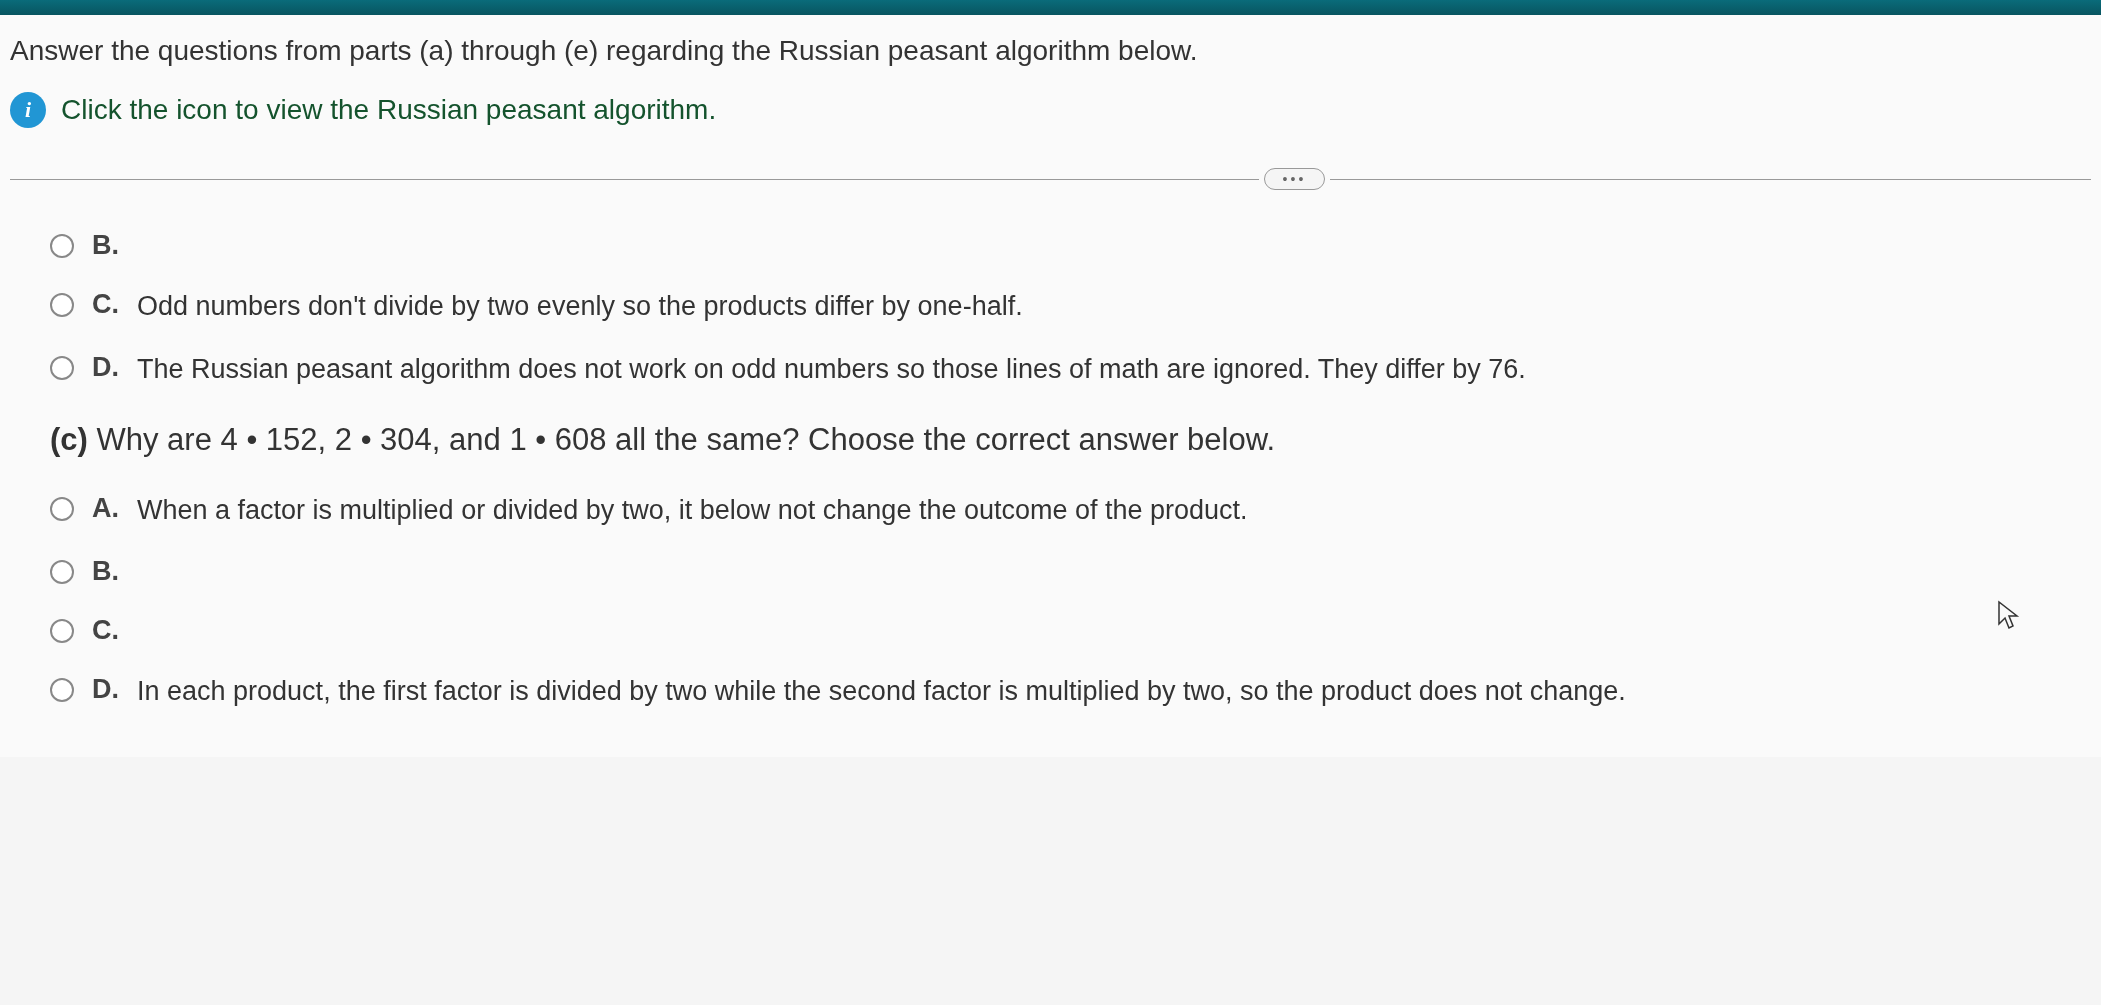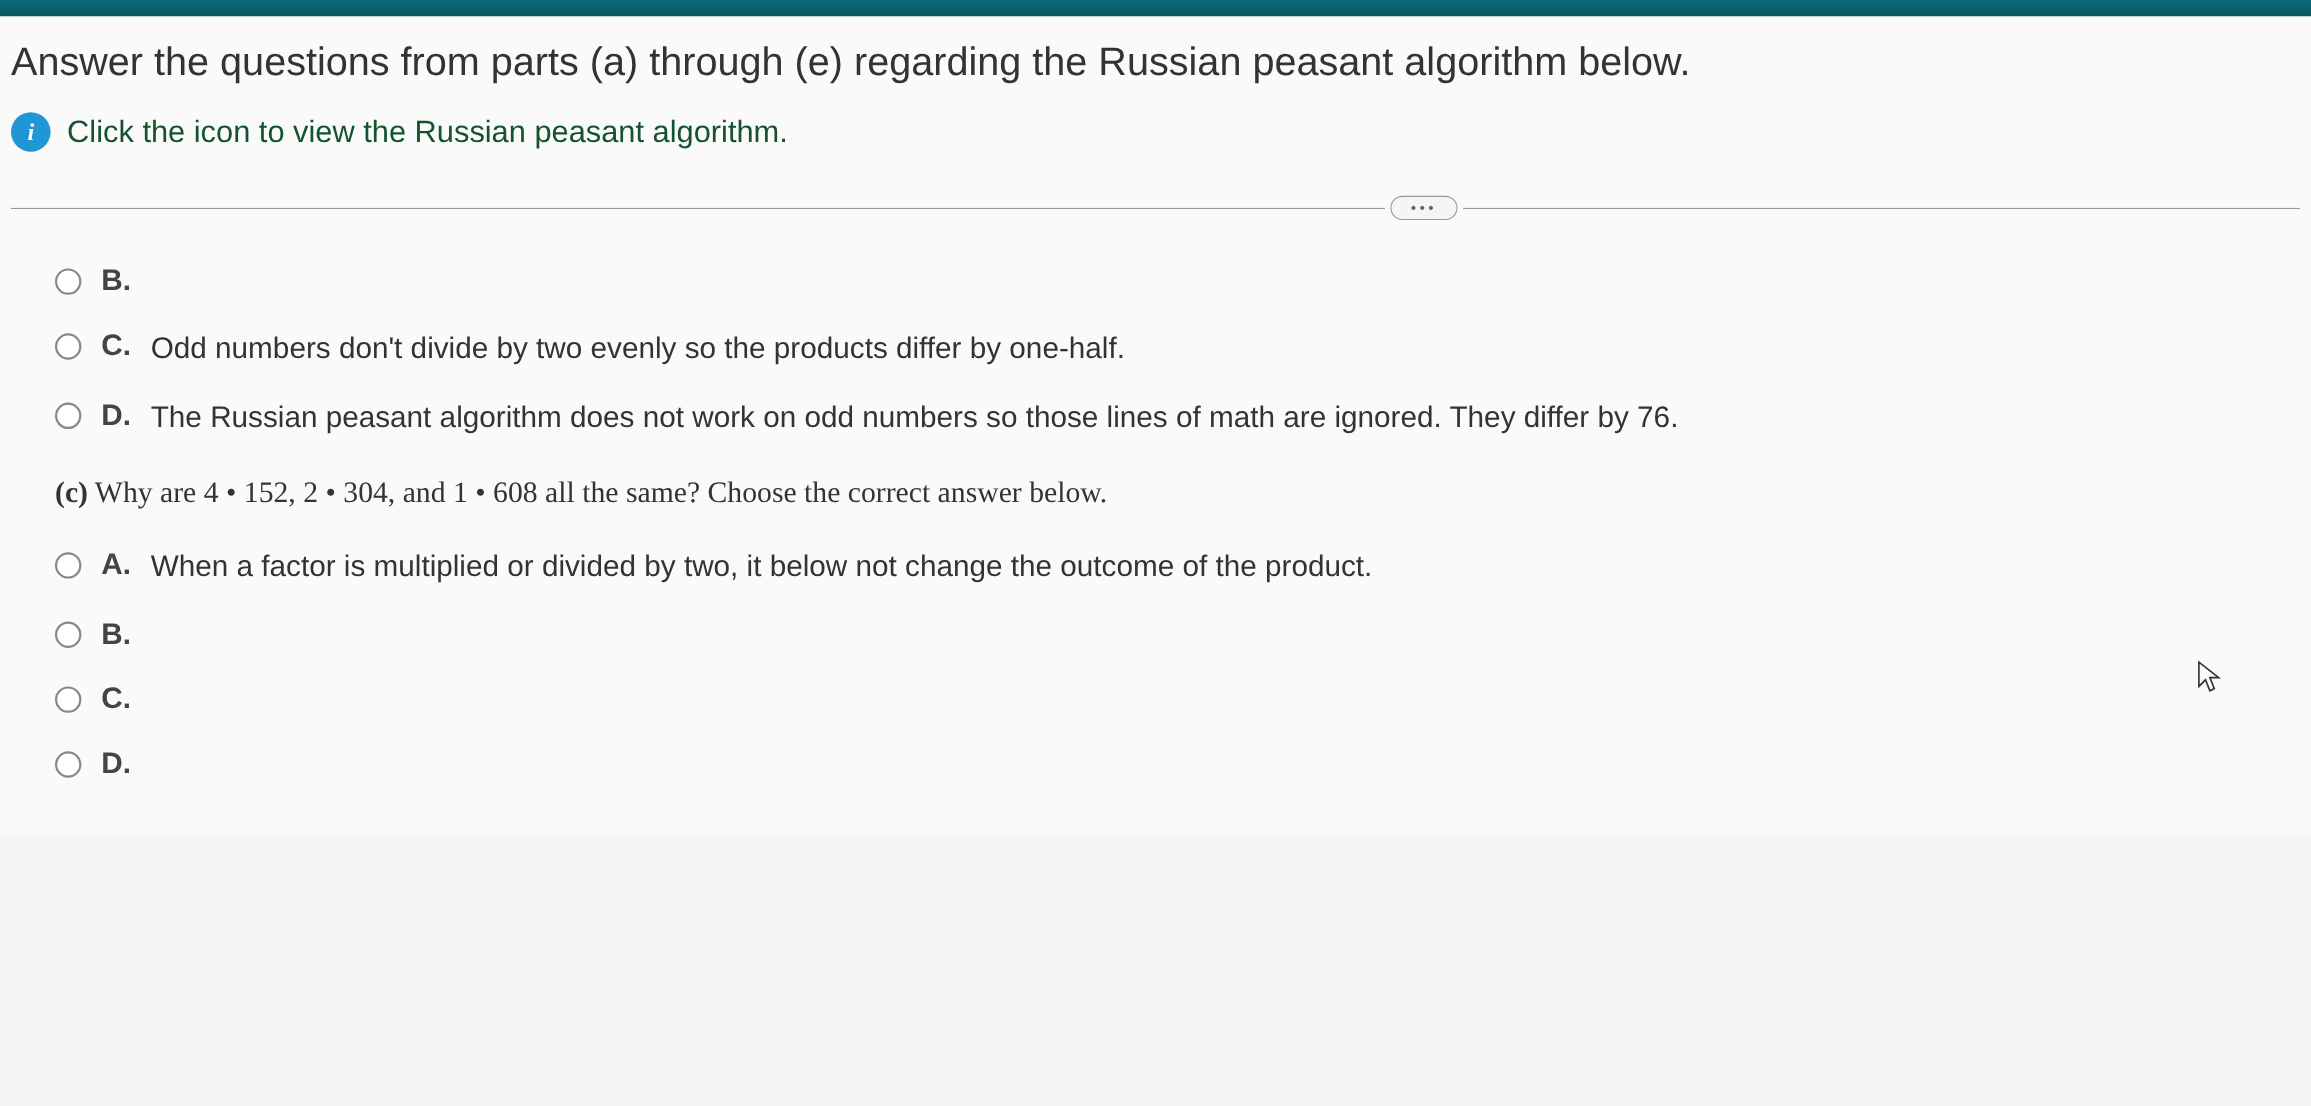--- a/index.html
+++ b/index.html
@@ -15,21 +15,21 @@
     .header-bar {
       background: linear-gradient(to bottom, #0a6b7a, #085560);
       height: 15px;
       width: 100%;
     }
     .content-area {
       background: #fafafa;
       padding: 20px 10px;
     }
     .question-intro {
-      font-size: 36px;
+      font-size: 28px;
       color: #333;
       margin-bottom: 25px;
       font-weight: 400;
     }
     .info-row {
       display: flex;
       align-items: center;
       gap: 15px;
       margin-bottom: 40px;
     }
@@ -104,24 +104,23 @@
       font-weight: bold;
       color: #444;
       flex-shrink: 0;
     }
     .option-text {
       font-size: 27px;
       color: #333;
       line-height: 1.3;
     }
     .sub-question {
-      font-size: 27px;
+      font-size: 31px;
       color: #333;
       margin: 35px 0 35px 40px;
-      font-family: Liberation Serif, serif;
     }
     .sub-question-label {
       font-weight: bold;
     }
     .cursor-arrow {
       position: absolute;
       right: 80px;
       top: 600px;
       font-size: 28px;
       color: #333;
@@ -179,20 +178,21 @@
       <div class="radio-input"></div>
       <span class="option-letter">B.</span>
     </div>
     <div class="option-row">
       <div class="radio-input"></div>
       <span class="option-letter">C.</span>
     </div>
     <div class="option-row">
       <div class="radio-input"></div>
       <span class="option-letter">D.</span>
+      <span class="option-text">In each product, the first factor is divided by two while the second factor is multiplied by two, so the product does not change.</span>
     </div>
   </div>
 
 </div>
 
 <div class="cursor-arrow">
   <svg width="24" height="32" viewBox="0 0 24 32">
     <path d="M 2 2 L 2 24 L 8 18 L 12 28 L 16 26 L 12 16 L 20 16 Z" fill="none" stroke="#333" stroke-width="1.5"></path>
   </svg>
 </div>

